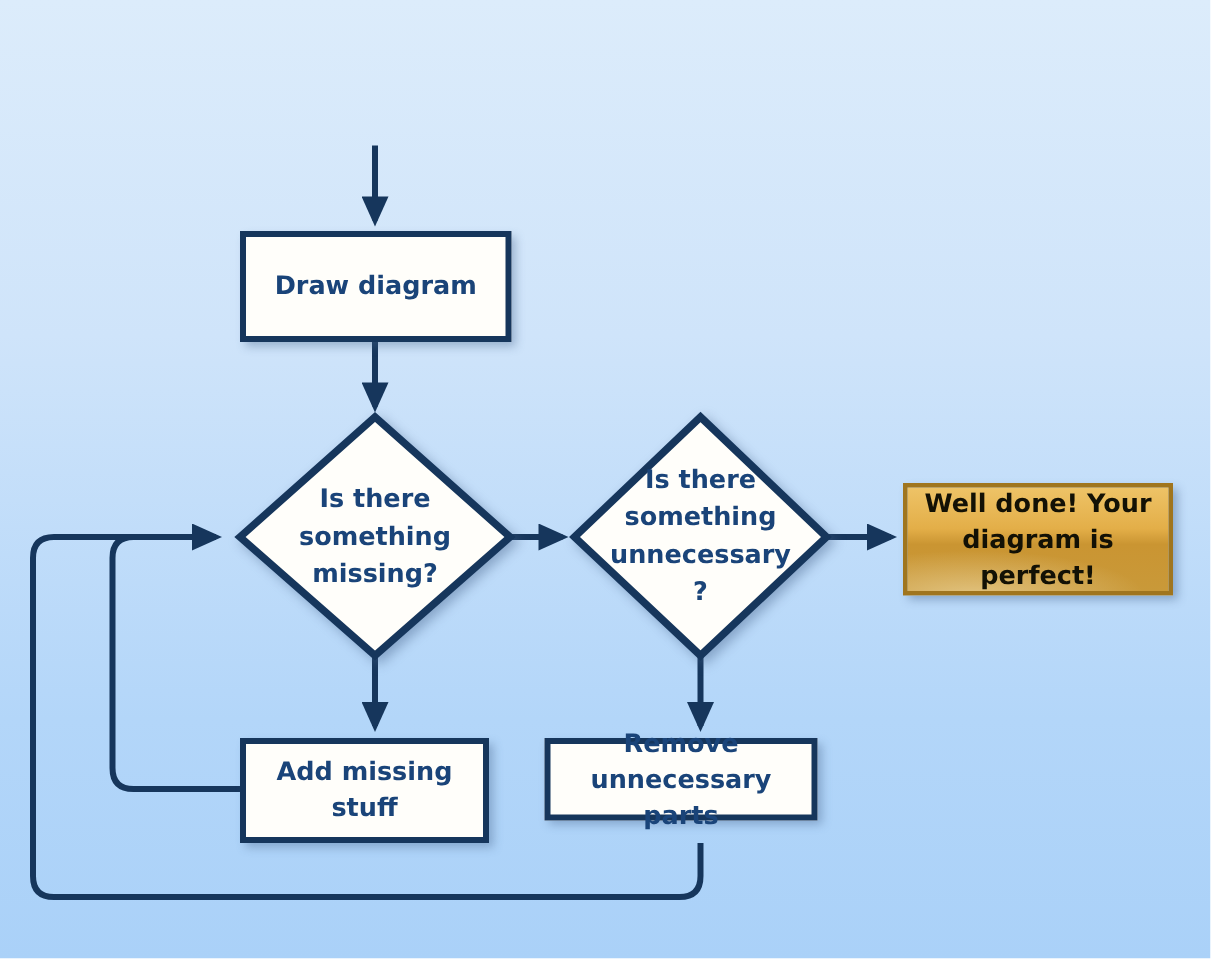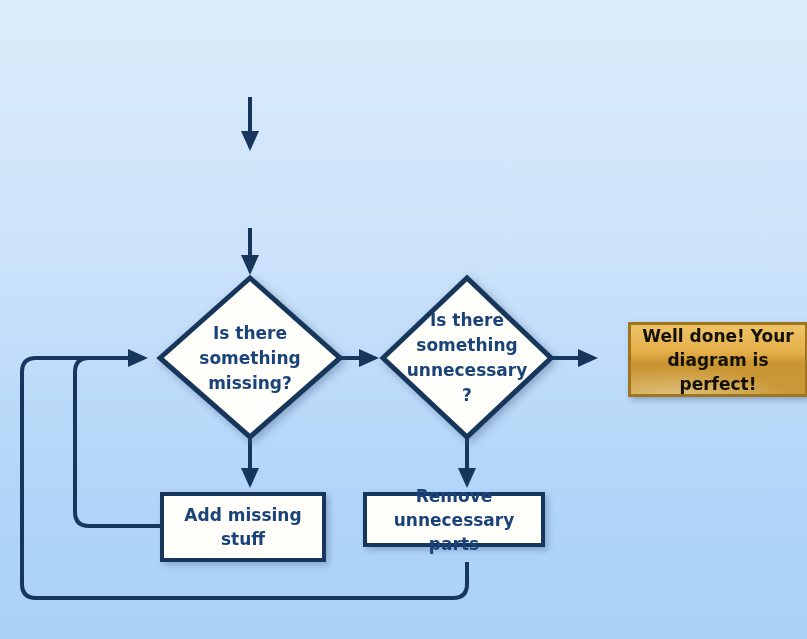--- a/index.html
+++ b/index.html
@@ -79,21 +79,21 @@
     border: none;
     z-index: 3;
     line-height: 25px;
   }
 
   
   #node-start   { left: 162px; top: 23px;  width: 176px; height: 73px; }
   #node-draw    { left: 160px; top: 154px; width: 181px; height: 74px; }
   #label-missing      { left: 160px; top: 278px; width: 180px; height: 160px; }
   #label-unnecessary  { left: 383px; top: 278px; width: 168px; height: 160px; }
-  #node-done    { left: 602px; top: 322px; width: 180px; height: 75px; margin-left: 26px; }
+  #node-done    { left: 602px; top: 322px; width: 180px; height: 75px; }
   #node-add     { left: 160px; top: 492px; width: 166px; height: 70px; }
   #node-remove  { left: 363px; top: 492px; width: 182px; height: 55px; justify-content: flex-end; }
 </style>
 </head>
 <body>
 
 <div class="canvas">
 
   <svg class="connector-layer" viewBox="0 0 807 639">
     <defs>
@@ -109,20 +109,23 @@
     <path class="edge" d="M250,438 L250,484" marker-end="url(#arr)"></path>
     <path class="edge" d="M467,438 L467,484" marker-end="url(#arr)"></path>
     <path class="edge" d="M160,526 L89,526 Q75,526 75,512 L75,372 Q75,358 89,358 L135,358"></path>
     <path class="edge" d="M467,562 L467,584 Q467,598 453,598 L36,598 Q22,598 22,584 L22,372 Q22,358 36,358 L144,358" marker-end="url(#arr)"></path>
 
     <polygon class="diamond" points="160,358 250,278 340,358 250,437"></polygon>
     <polygon class="diamond" points="383,358 467,278 551,358 467,437"></polygon>
   </svg>
 
 
+  <div class="node process" id="node-draw">
+    <span>Draw diagram</span>
+  </div>
 
   <div class="node decision-label" id="label-missing">
     <span>Is there
 something
 missing?</span>
   </div>
 
   <div class="node decision-label" id="label-unnecessary">
     <span>Is there
 something

